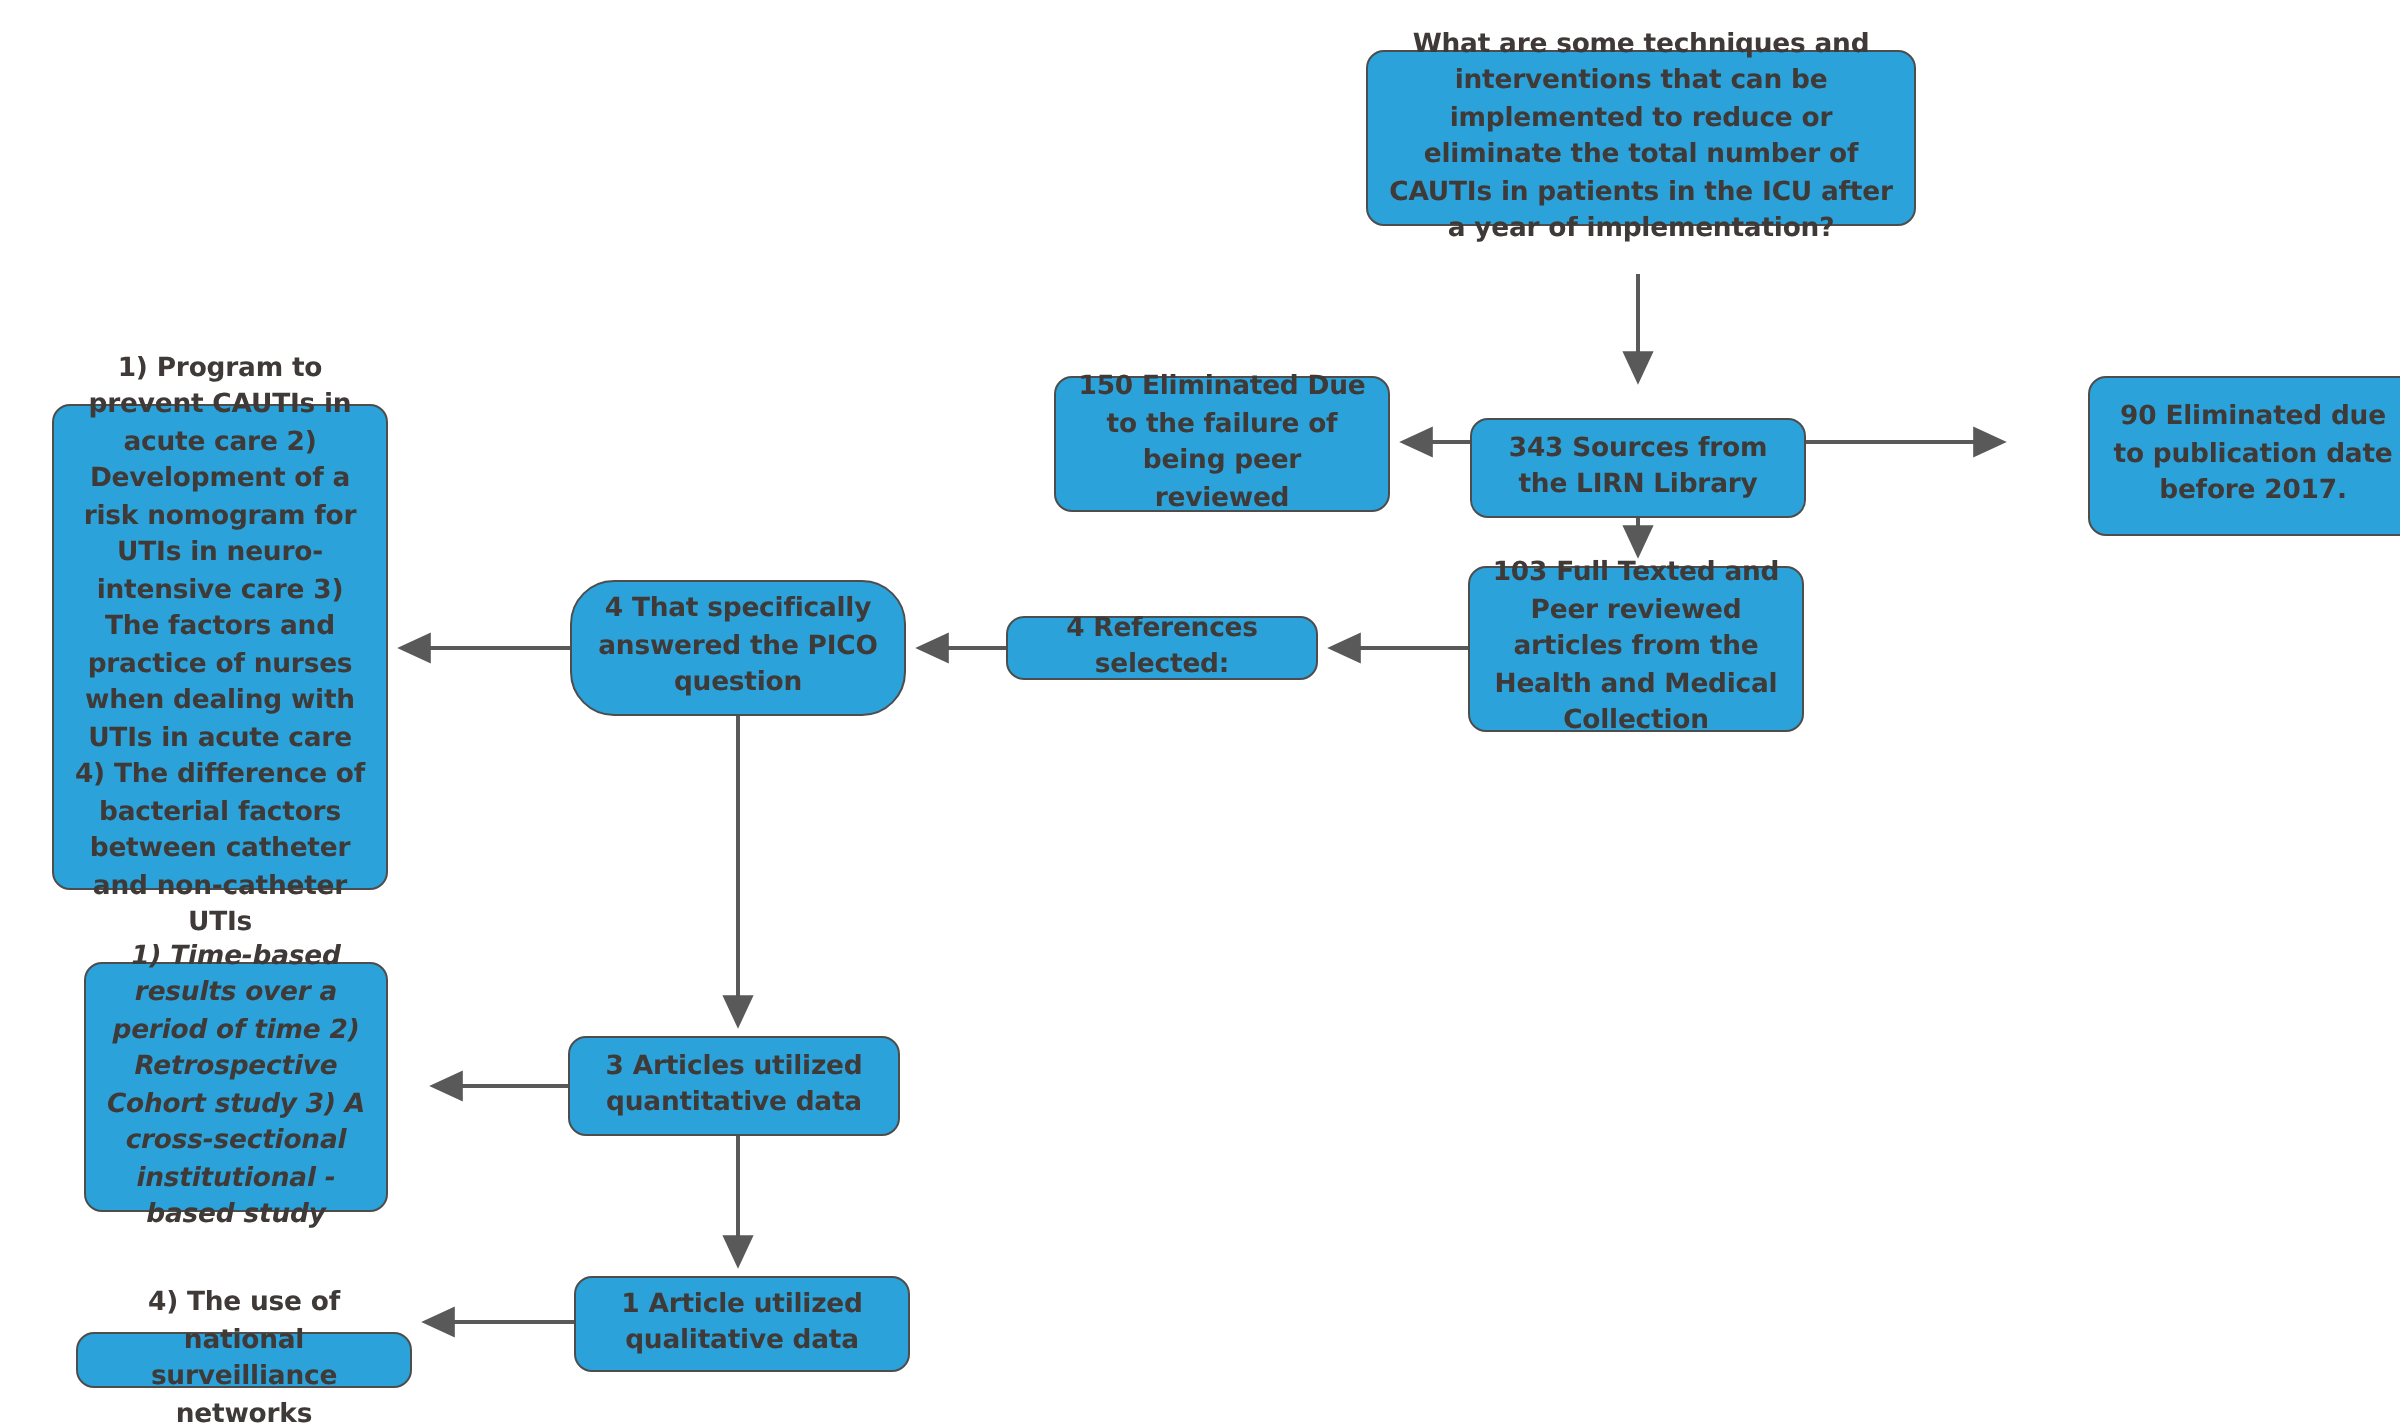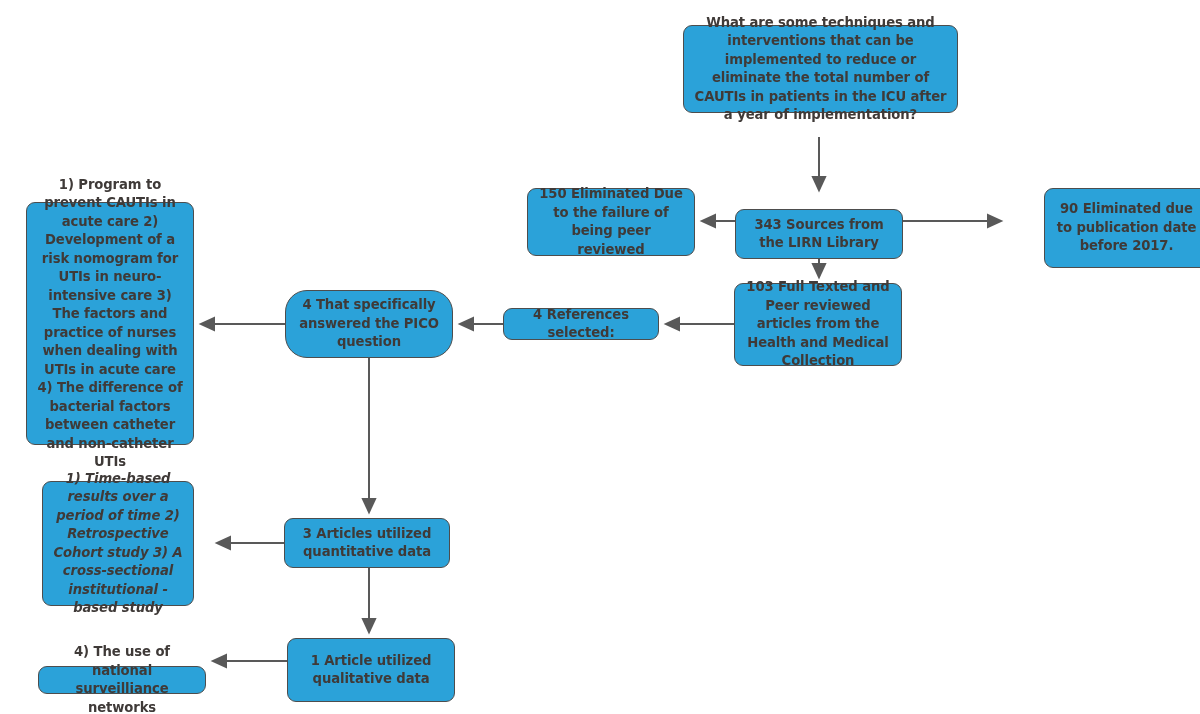--- a/index.html
+++ b/index.html
@@ -137,21 +137,21 @@
   </div>
 
   <div class="node" style="left:284px; top:518px; width:166px; height:50px;">
     <span>3 Articles utilized quantitative data</span>
   </div>
 
   <div class="node" style="left:42px; top:481px; width:152px; height:125px;font-style:italic;">
     <span>1) Time-based results over a period of time 2) Retrospective Cohort study 3) A cross-sectional institutional - based study</span>
   </div>
 
-  <div class="node" style="left:287px; top:638px; width:168px; height:64px;">
+  <div class="node" style="left:287px; top:638px; width:168px; height:48px;">
     <span>1 Article utilized qualitative data</span>
   </div>
 
   <div class="node" style="left:38px; top:638px; width:168px; height:28px;margin-top:28px;">
     <span>4) The use of national surveilliance networks</span>
   </div>
 
 </div>
 
 </body></html>

